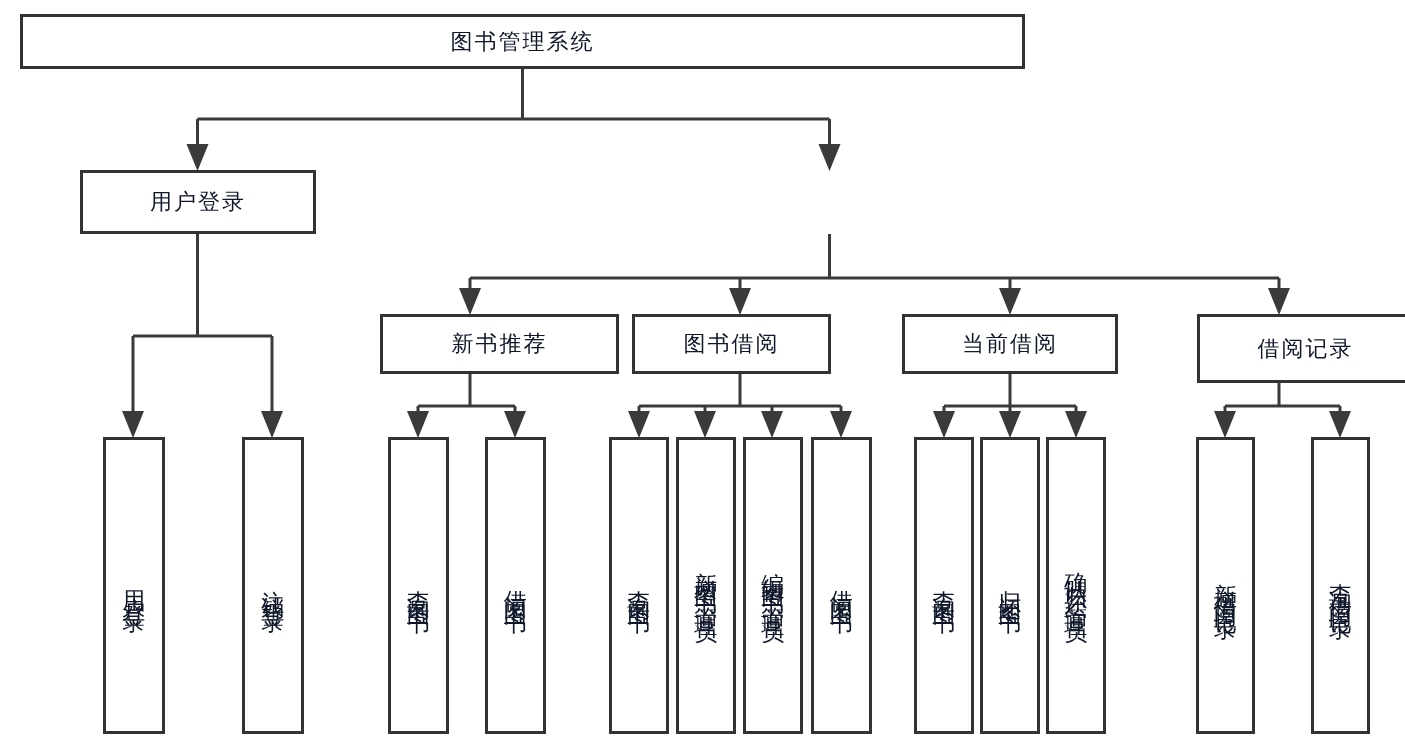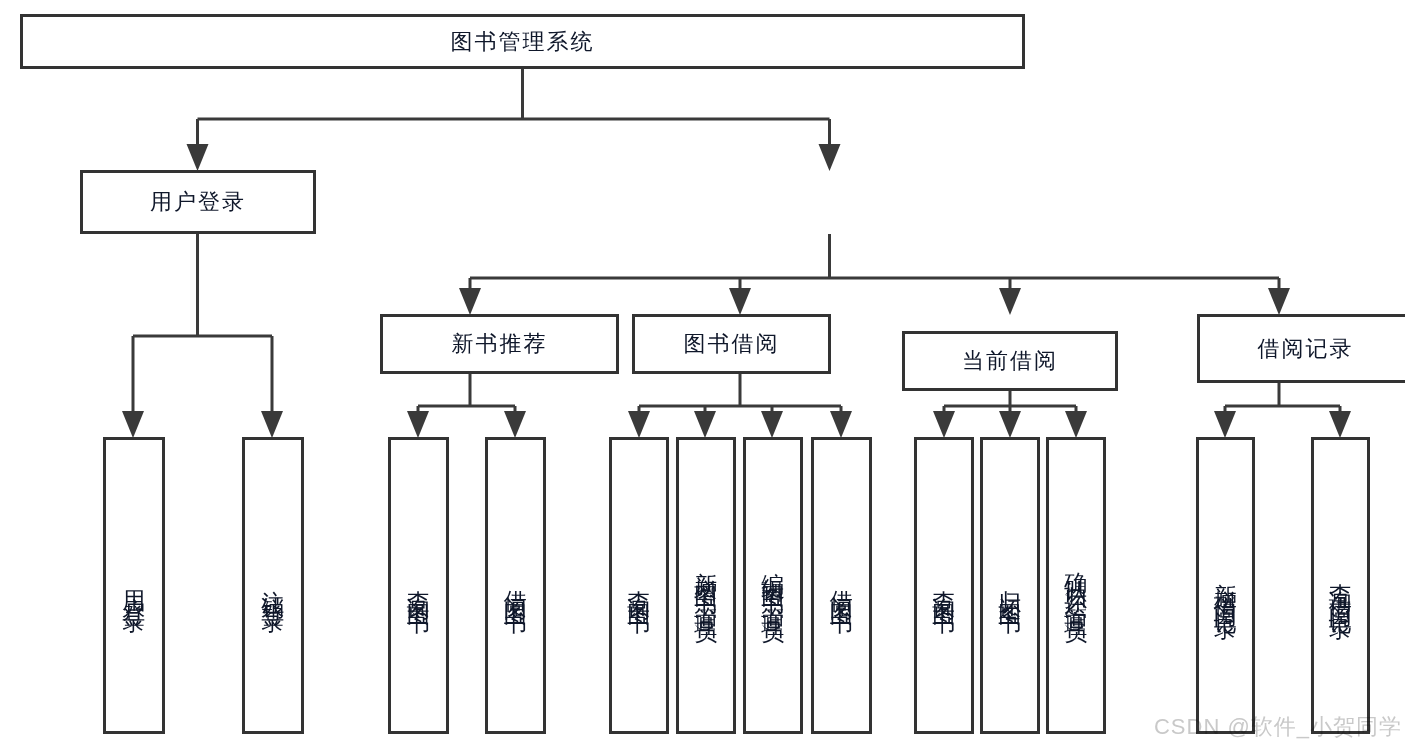--- a/index.html
+++ b/index.html
@@ -29,21 +29,21 @@
     letter-spacing: 7px;
     line-height: 1.15;
     font-weight: 400;
   }
   
   .n-root  { left: 20px;  top: 14px;  width: 1005px; height: 55px; }
   .n-l2-0  { left: 80px;  top: 170px; width: 236px;  height: 64px; }
   .n-l2-1  { left: 712px; top: 170px; width: 236px;  height: 64px; }
   .n-l3-0  { left: 380px;  top: 314px; width: 239px; height: 60px; font-family: Liberation Mono, monospace; }
   .n-l3-1  { left: 632px;  top: 314px; width: 199px; height: 60px; align-items: center; }
-  .n-l3-2  { left: 902px;  top: 331px; width: 216px; height: 60px; }
+  .n-l3-2  { left: 902px;  top: 314px; width: 216px; height: 60px; }
   .n-l3-3  { left: 1197px; top: 314px; width: 217px; height: 69px; }
   .leaf { top: 437px; height: 297px; }
   .n-leaf-0  { left: 103px;  width: 62px; }
   .n-leaf-1  { left: 242px;  width: 62px; }
   .n-leaf-2  { left: 388px;  width: 61px; }
   .n-leaf-3  { left: 485px;  width: 61px; }
   .n-leaf-4  { left: 609px;  width: 60px; }
   .n-leaf-5  { left: 676px;  width: 60px; }
   .n-leaf-6  { left: 743px;  width: 60px; }
   .n-leaf-7  { left: 811px;  width: 61px; }
@@ -163,15 +163,14 @@
   <div class="box vbox leaf n-leaf-10">
     <span>确认归还（管理员）</span>
   </div>
   <div class="box vbox leaf n-leaf-11">
     <span>新增借阅记录</span>
   </div>
   <div class="box vbox leaf n-leaf-12">
     <span>查询借阅记录</span>
   </div>
 
-  <div class="watermark">CSDN @软件_小贺同学</div>
 
 </div>
 
 </body></html>

